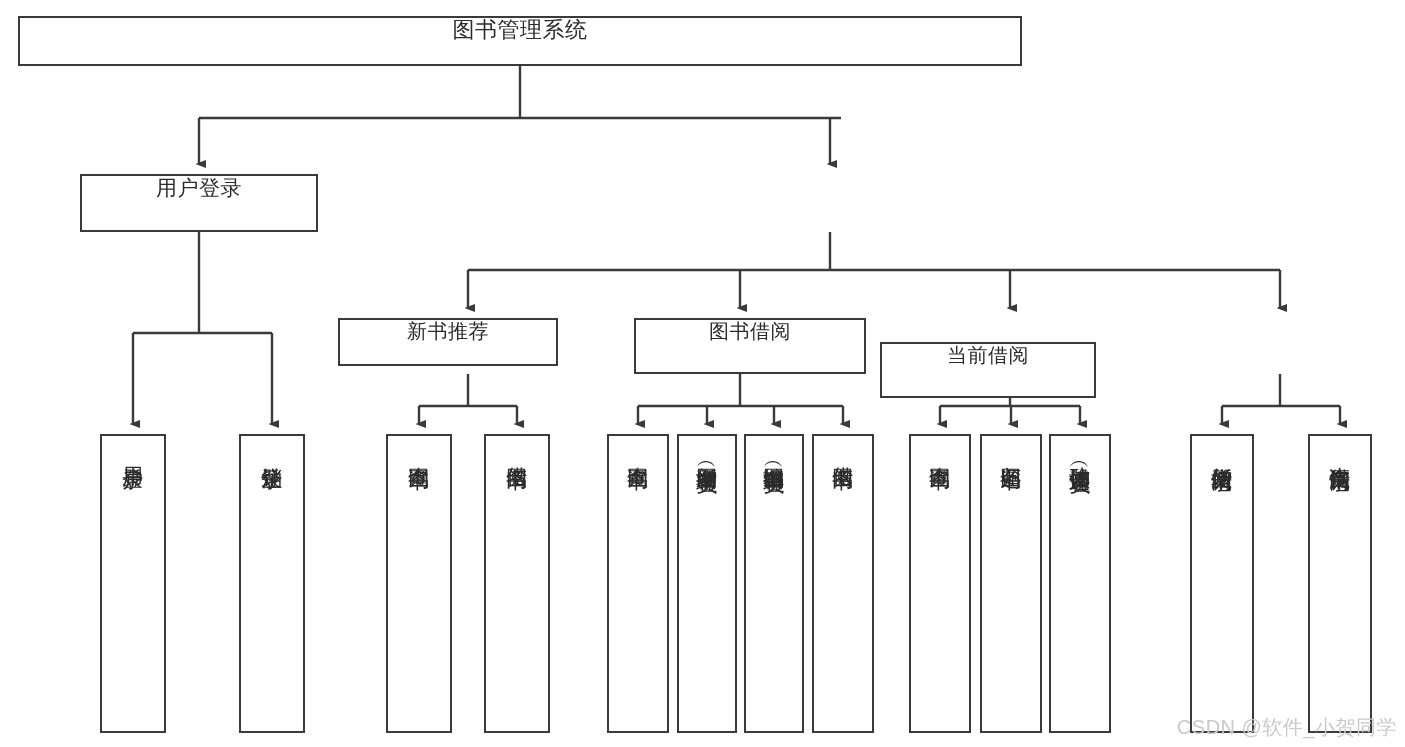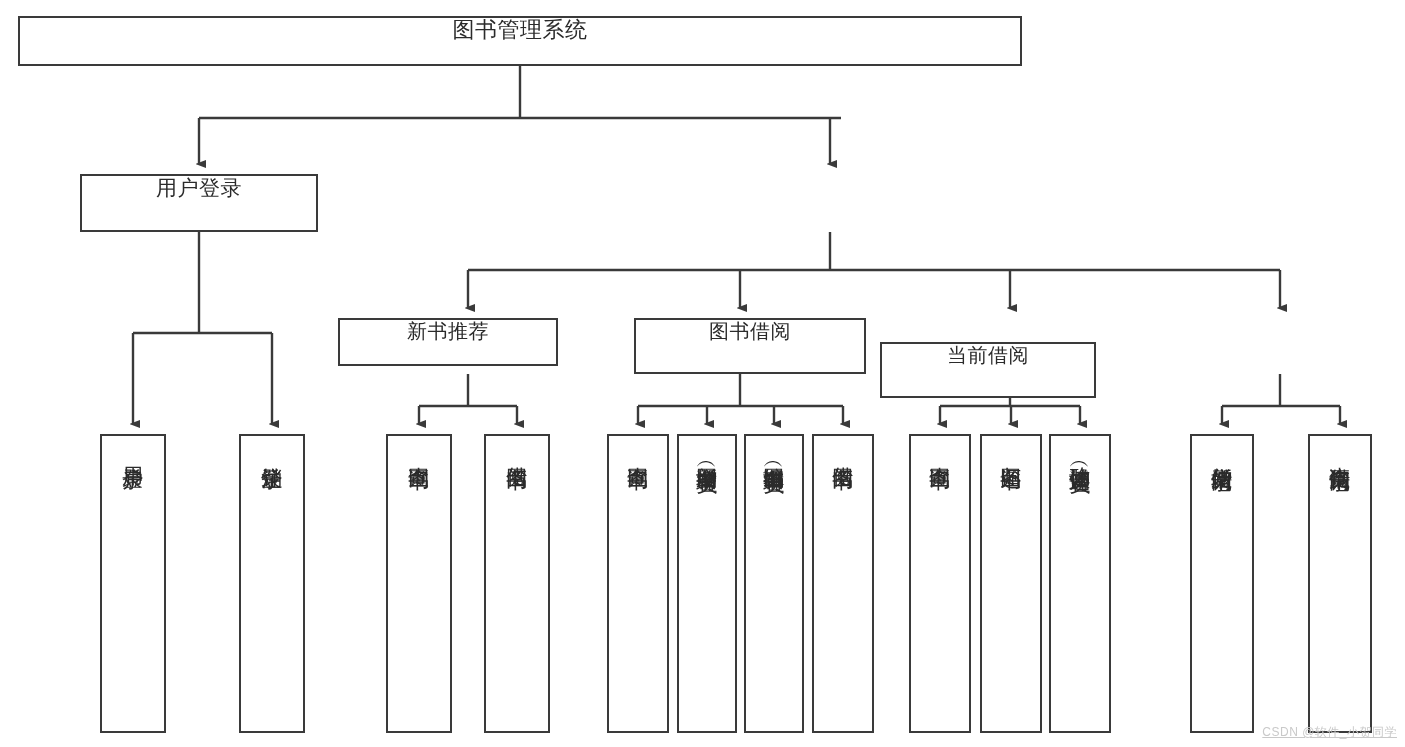--- a/index.html
+++ b/index.html
@@ -54,26 +54,25 @@
     writing-mode: vertical-rl;
     text-orientation: upright;
     font-size: 21px;
     line-height: 1.22;
     letter-spacing: 1px;
   }
   .watermark {
     position: absolute;
     right: 8px;
     bottom: 6px;
-    font-size: 12px;
+    font-size: 20px;
     color: #c9c9c9;
     letter-spacing: 0.5px;
     z-index: 3;
     white-space: nowrap;
-    text-decoration: underline;
   }
 </style>
 </head>
 <body>
 
 <div id="canvas">
 
   <svg id="edges" viewBox="0 0 1405 747" xmlns="http://www.w3.org/2000/svg">
     <defs>
       <marker id="arrow" markerWidth="10" markerHeight="10" refX="4" refY="7" orient="auto" markerUnits="userSpaceOnUse">

